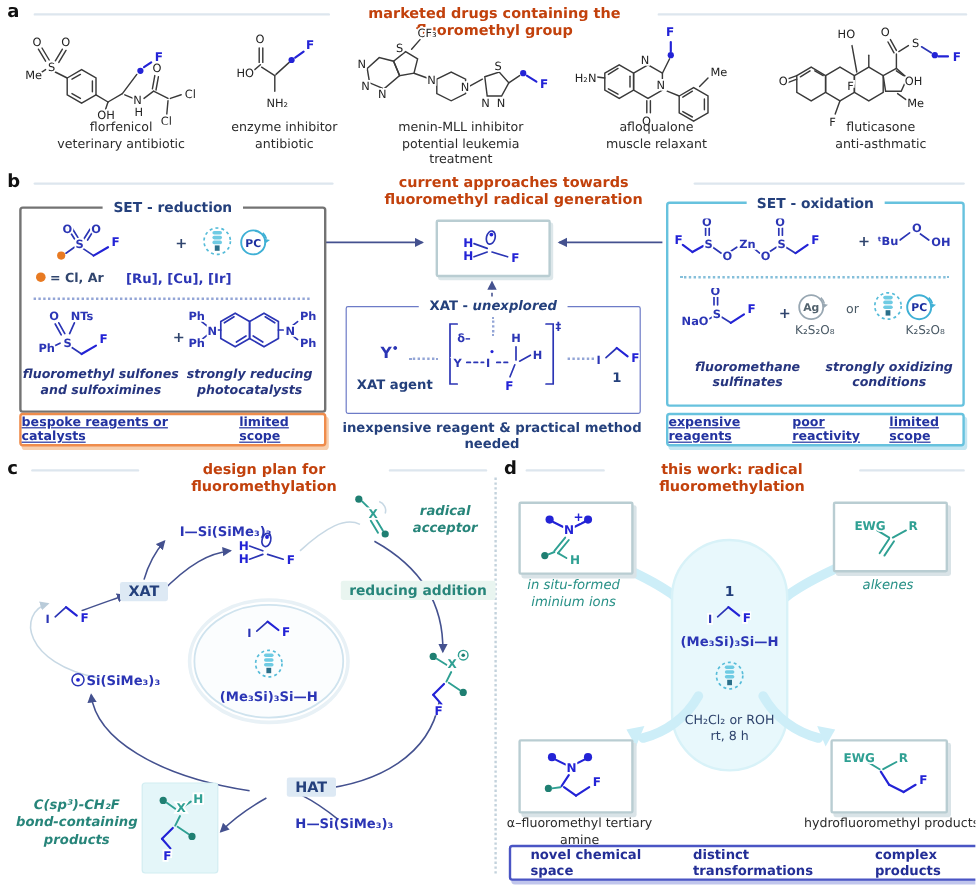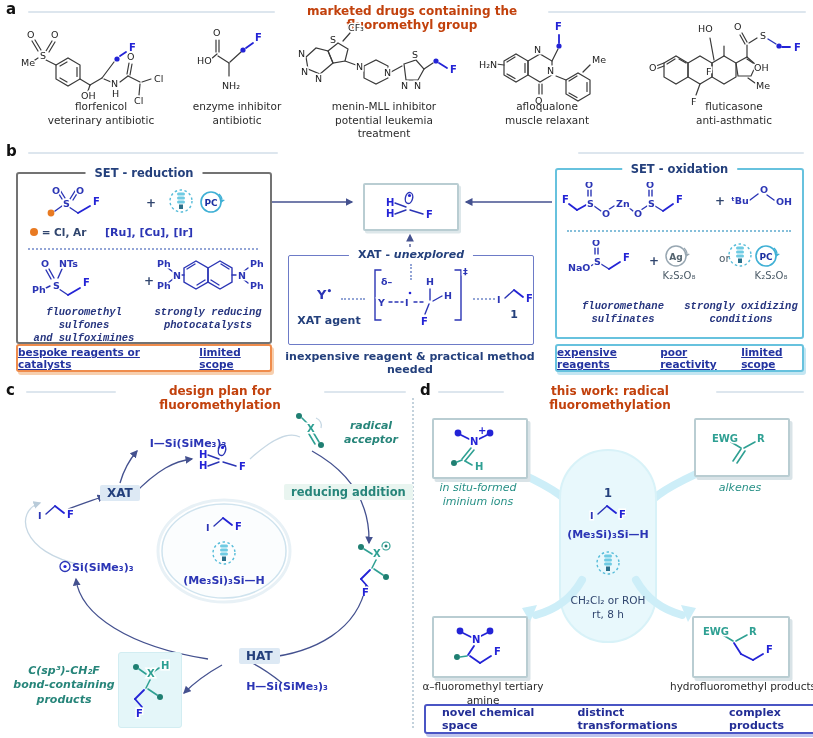--- a/index.html
+++ b/index.html
@@ -4,21 +4,21 @@
 <style>
   html,body{margin:0;padding:0;background:#fff;}
   .canvas{position:relative;width:813px;height:738px;background:#ffffff;overflow:hidden;
           font-family:"DejaVu Sans","Liberation Sans",sans-serif;color:#222;}
   .abs{position:absolute;}
   .panel-letter{font-weight:bold;font-size:15px;color:#111;}
   .sec-title{font-weight:bold;font-size:12px;color:#c2410c;text-align:center;}
   .hline{height:2px;background:#dde6ee;border-radius:1px;}
   .vdotted{border-left:2px dotted #c3d2dc;}
   .drug-label{font-size:10.5px;color:#2b2b2b;text-align:center;line-height:1.3;}
-  .caption{font-style:italic;font-weight:bold;color:#26357f;font-size:10.5px;text-align:center;line-height:1.25;font-family:Liberation Mono, monospace;}
+  .caption{font-style:italic;font-weight:bold;color:#26357f;font-size:10.5px;text-align:center;line-height:1.25;}
   .formula{color:#2b35b5;font-weight:bold;font-size:11px;text-align:center;white-space:nowrap;}
   .plus{font-size:12px;font-weight:bold;color:#30456e;}
   .box-orange{border:2px solid #737373;border-radius:3px;background:#fff;}
   .box-cyan{border:2px solid #67c2de;border-radius:3px;background:#fff;}
   .box-navy{border:1.5px solid #6d7bc7;border-radius:2px;background:#fff;}
   .box-gray{border:2px solid #b9cdd2;border-radius:2px;background:#fff;box-shadow:2.5px 3px 0 #d9e3e7;}
   .bar{display:flex;align-items:center;justify-content:center;gap:22px;background:#fff;
        font-size:10.5px;font-weight:bold;color:#2333a0;border-radius:3px;}
   .bar-orange{border:2px solid #ef8c4c;box-shadow:2px 3px 0 #f7cfae;}
   .bar-cyan{border:2px solid #67c2de;box-shadow:2px 3px 0 #c3e6f2;}
@@ -219,20 +219,21 @@
     <text class="at" x="108" y="73">Me</text>
     <text class="ft" x="146" y="35">F</text>
   </svg>
   <div class="abs drug-label" style="left:659px;top:100px;width:150px">
     <div>fluticasone</div>
       <div>anti-asthmatic</div>
   </div>
 
   <div class="abs panel-letter" style="left:6px;top:142px">b</div>
   <div class="abs hline" style="left:28px;top:152px;width:250px"></div>
+  <div class="abs sec-title" style="left:290px;top:145px;width:276px">current approaches towards fluoromethyl radical generation</div>
   <div class="abs hline" style="left:578px;top:152px;width:226px"></div>
 
   <svg class="abs" style="left:0;top:140px" width="813" height="245">
     <line class="arrow" x1="270" y1="62" x2="352" y2="62" marker-end="url(#mN)"></line>
     <line class="arrow" x1="552" y1="62" x2="466" y2="62" marker-end="url(#mN)"></line>
     <line class="arrow dsh" x1="410" y1="113" x2="410" y2="95" marker-end="url(#mN)"></line>
   </svg>
 
   <div class="abs" style="left:363px;top:183px;width:92px;height:44px;border:2px solid #b9cdd2;border-radius:2px;background:#fff;box-shadow:2px 2.5px 0 #dde7ea;display:flex;align-items:center;justify-content:center">
     <svg width="56" height="36" viewBox="0 0 56 36">
@@ -413,21 +414,21 @@
       <text class="ft" x="56" y="21">F</text>
     </svg>
     <div class="abs plus" style="left:92px;top:84px">+</div>
     <svg class="abs" style="left:106px;top:72px" width="30" height="28" viewBox="0 0 30 28">
       <circle cx="13" cy="14" r="10" fill="none" stroke="#98a7b2" stroke-width="1.5"></circle>
       <path d="M 21,6 A 11 11 0 0 1 24,11" fill="none" stroke="#98a7b2" stroke-width="1.3"></path>
       <polygon points="22,11 27,12 23,15" fill="#98a7b2"></polygon>
       <text x="13" y="17.5" text-anchor="middle" font-size="9" font-weight="bold" fill="#53636e">Ag</text>
     </svg>
     <div class="abs" style="left:98px;top:100px;width:48px;text-align:center;font-size:10px;color:#4a5a66">K₂S₂O₈</div>
-    <div class="abs" style="left:162px;top:82px;font-size:10.5px;color:#4a5a66">or</div>
+    <div class="abs" style="left:148px;top:82px;font-size:10.5px;color:#4a5a66">or</div>
     <svg class="abs" style="left:170px;top:72px" width="26" height="26" viewBox="0 0 26 26">
       <circle cx="13" cy="13" r="11" fill="none" stroke="#56bcd9" stroke-width="1.4" stroke-dasharray="2.5,2.5"></circle>
       <rect x="9" y="4.5" width="8" height="3" rx="1.5" fill="#6fcbe3"></rect>
         <rect x="9" y="8.5" width="8" height="3" rx="1.5" fill="#6fcbe3"></rect>
         <rect x="9" y="12.5" width="8" height="3" rx="1.5" fill="#6fcbe3"></rect>
       <rect x="11" y="16.5" width="4" height="4.5" fill="#2b6f8a"></rect>
     </svg>
     <svg class="abs" style="left:196px;top:72px" width="30" height="26" viewBox="0 0 30 26">
       <circle cx="13" cy="14" r="10" fill="none" stroke="#3fb0d5" stroke-width="1.6"></circle>
       <path d="M 21,6 A 11 11 0 0 1 24,11" fill="none" stroke="#3fb0d5" stroke-width="1.4"></path>

